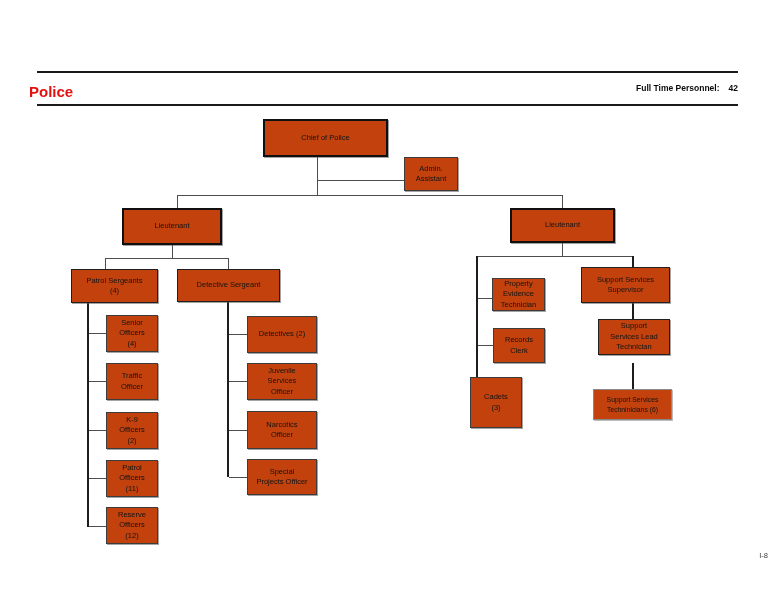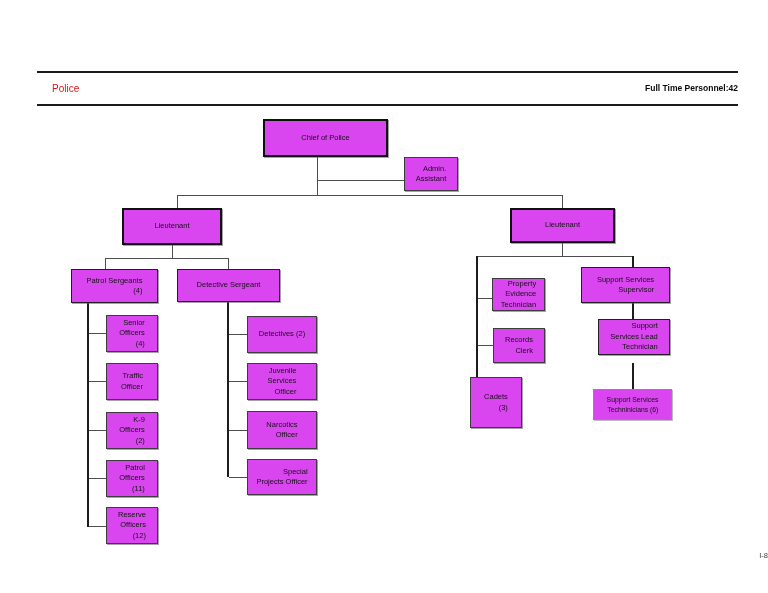--- a/index.html
+++ b/index.html
@@ -9,27 +9,27 @@
     overflow:hidden;
   }
   .abs{position:absolute;}
   
   .page-title{
     left:0;top:33px;width:768px;text-align:center;
     font-size:9px;font-weight:bold;line-height:11px;color:#0a0a0a;
   }
   .page-title .sub{text-decoration:underline;}
   .rule{position:absolute;left:37px;width:701px;height:2px;background:#1a1a1a;}
-  .dept{left:52px;top:83px;font-size:10px;font-weight:normal;color:#e31212;}
-  .personnel{right:30px;top:83px;font-size:8.5px;font-weight:bold;color:#0a0a0a;display:flex;gap:0;padding-left:28px;}
+  .dept{left:29px;top:83px;font-size:15px;font-weight:bold;color:#e31212;}
+  .personnel{right:30px;top:83px;font-size:8.5px;font-weight:bold;color:#0a0a0a;display:flex;gap:9px;padding-left:28px;}
   
   .node{
-    position:absolute;background:#d946ef;border:1px solid #3c3c3c;
+    position:absolute;background:#c2410c;border:1px solid #3c3c3c;
     box-sizing:border-box;display:flex;align-items:center;justify-content:center;
-    text-align:right;white-space:pre-line;font-size:7.5px;line-height:1.4;
+    text-align:center;white-space:pre-line;font-size:7.5px;line-height:1.4;
     color:#141414;box-shadow:1px 1px 0 rgba(90,90,90,.55);
   }
   .b3{border:2px solid #101010;}
   .b2{border:1.5px solid #202020;}
   .b1g{border:1px solid #8a8a8a;box-shadow:1px 1px 0 rgba(120,120,120,.5);}
   .small-text{font-size:6.8px;line-height:1.45;}
   
   .hl{position:absolute;height:1px;background:#4d4d4d;}
   .vl{position:absolute;width:1px;background:#4d4d4d;}
   .t2{background:#1d1d1d;}

